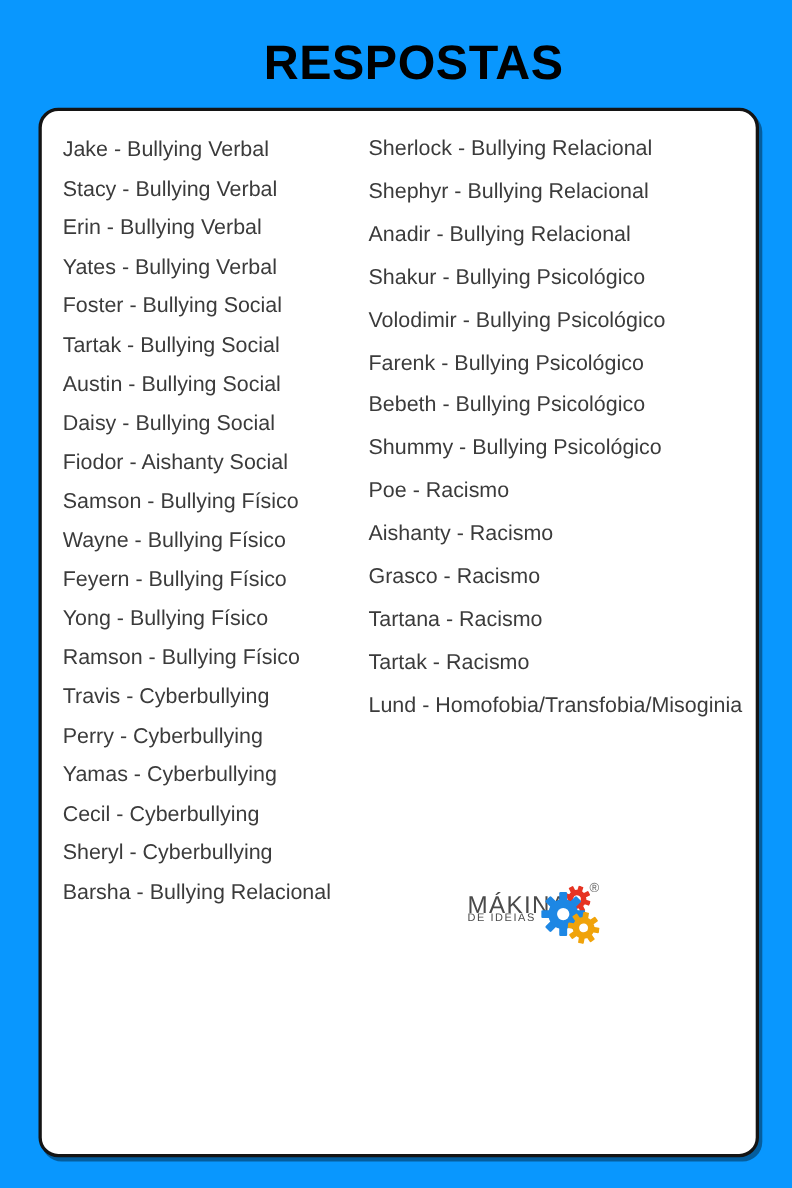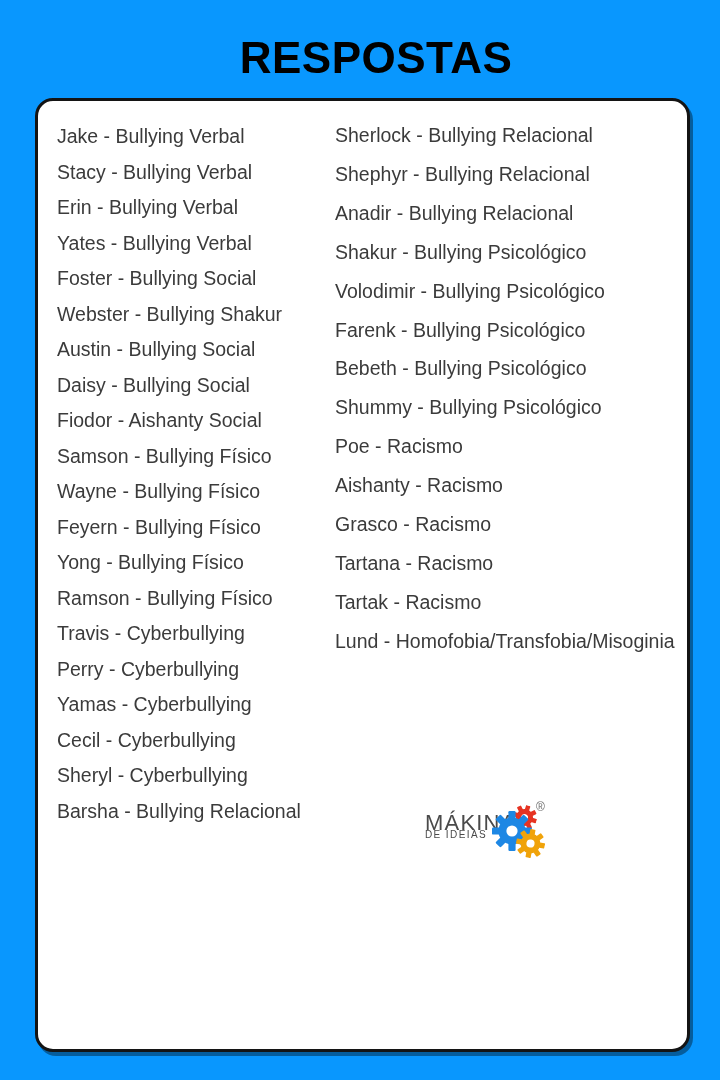--- a/index.html
+++ b/index.html
@@ -85,21 +85,21 @@
 <h1 class="page-title">RESPOSTAS</h1>
 
 <div class="answers-card">
 
   <ul class="answers-col col-left">
       <li class="answer-row">Jake - Bullying Verbal</li>
       <li class="answer-row">Stacy - Bullying Verbal</li>
       <li class="answer-row">Erin - Bullying Verbal</li>
       <li class="answer-row">Yates - Bullying Verbal</li>
       <li class="answer-row">Foster - Bullying Social</li>
-      <li class="answer-row">Webster - Bullying Shakur</li>
+      <li class="answer-row">Tartak - Bullying Social</li>
       <li class="answer-row">Austin - Bullying Social</li>
       <li class="answer-row">Daisy - Bullying Social</li>
       <li class="answer-row">Fiodor - Aishanty Social</li>
       <li class="answer-row">Samson - Bullying Físico</li>
       <li class="answer-row">Wayne - Bullying Físico</li>
       <li class="answer-row">Feyern - Bullying Físico</li>
       <li class="answer-row">Yong - Bullying Físico</li>
       <li class="answer-row">Ramson - Bullying Físico</li>
       <li class="answer-row">Travis - Cyberbullying</li>
       <li class="answer-row">Perry - Cyberbullying</li>

